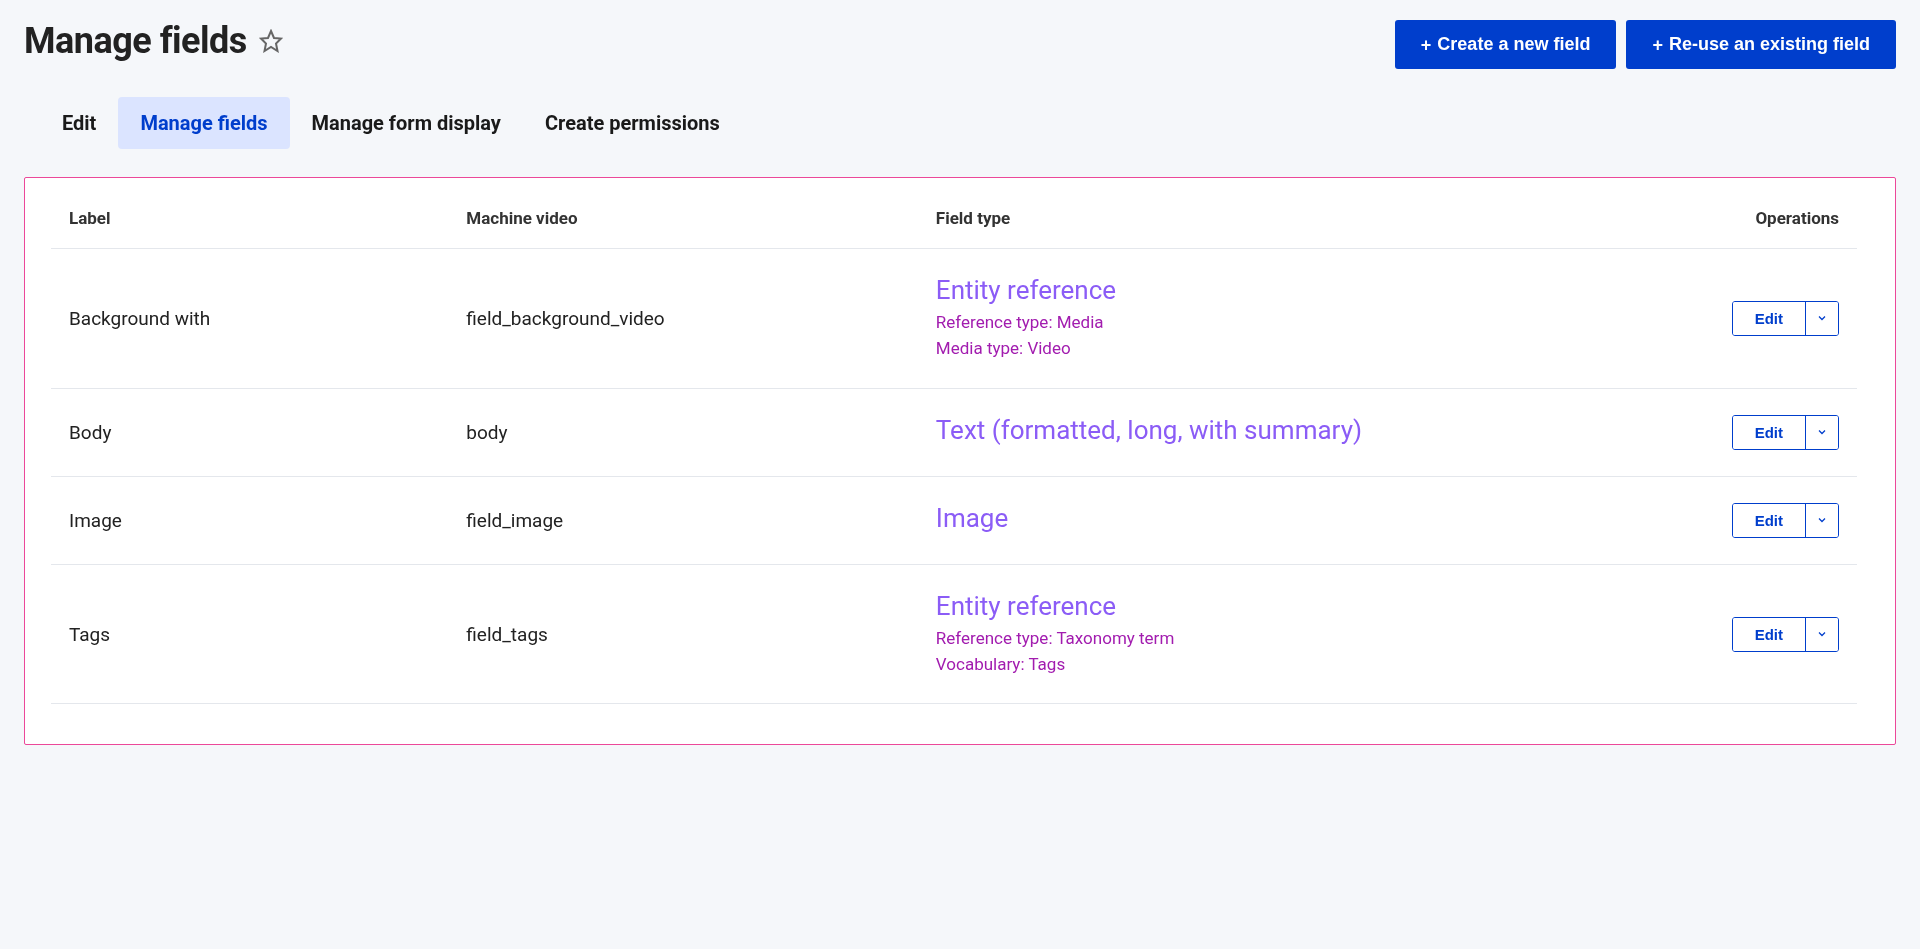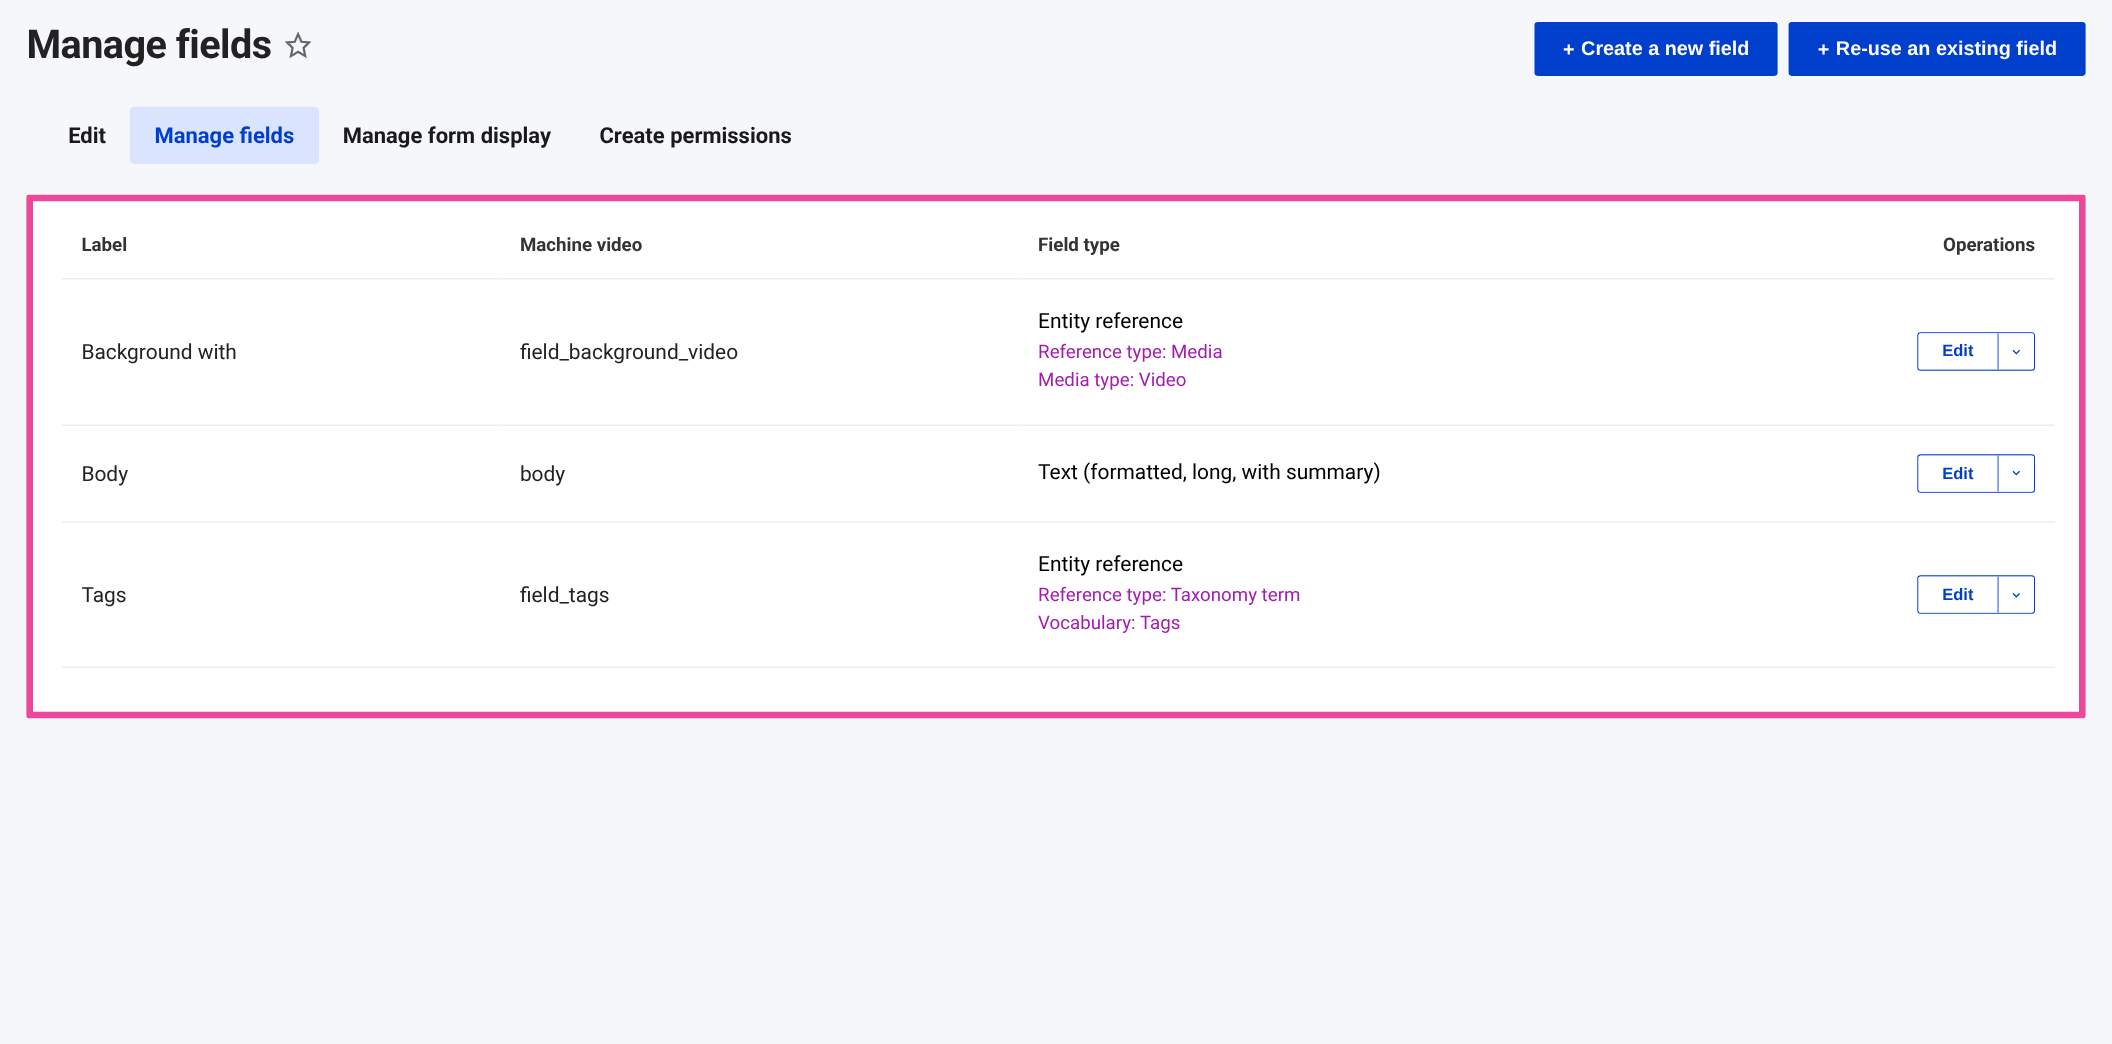--- a/index.html
+++ b/index.html
@@ -68,23 +68,23 @@
       color: #1a1a1a;
       cursor: pointer;
       border-radius: 4px;
     }
     .tab.active {
       background: #dbe4ff;
       color: #003ecc;
     }
     .panel {
       background: #fff;
-      border: 6px solid #ec4899;
+      border: 1px solid #ec4899;
       border-radius: 2px;
-      padding: 0 22px 40px 26px;
+      padding: 0 38px 40px 26px;
     }
     table.fields {
       width: 100%;
       border-collapse: collapse;
     }
     table.fields thead th {
       text-align: left;
       font-size: 17px;
       font-weight: 700;
       color: #333;
@@ -95,22 +95,22 @@
       text-align: right;
     }
     table.fields tbody td {
       font-size: 19px;
       color: #222;
       padding: 26px 18px;
       border-bottom: 1px solid #e4e7ec;
       vertical-align: middle;
     }
     .type-main {
-      font-size: 19px;
-      color: #000000;
+      font-size: 26px;
+      color: #8b5cf6;
       margin-bottom: 4px;
     }
     .type-sub {
       font-size: 17px;
       color: #a21caf;
       line-height: 1.55;
     }
     .ops-cell {
       text-align: right;
       white-space: nowrap;
@@ -219,20 +219,35 @@
             <td class="ops-cell"><div class="dropbutton">
                 <button class="dropbutton-main">Edit</button>
                 <button class="dropbutton-toggle">
                   <svg class="chev" viewBox="0 0 24 24">
                     <polyline points="6 9 12 15 18 9"></polyline>
                   </svg>
                 </button>
               </div></td>
           </tr>
           <tr>
+            <td>Image</td>
+            <td>field_image</td>
+            <td>
+              <div class="type-main">Image</div>
+            </td>
+            <td class="ops-cell"><div class="dropbutton">
+                <button class="dropbutton-main">Edit</button>
+                <button class="dropbutton-toggle">
+                  <svg class="chev" viewBox="0 0 24 24">
+                    <polyline points="6 9 12 15 18 9"></polyline>
+                  </svg>
+                </button>
+              </div></td>
+          </tr>
+          <tr>
             <td>Tags</td>
             <td>field_tags</td>
             <td>
               <div class="type-main">Entity reference</div>
               <div class="type-sub">Reference type: Taxonomy term</div>
               <div class="type-sub">Vocabulary: Tags</div>
             </td>
             <td class="ops-cell"><div class="dropbutton">
                 <button class="dropbutton-main">Edit</button>
                 <button class="dropbutton-toggle">

